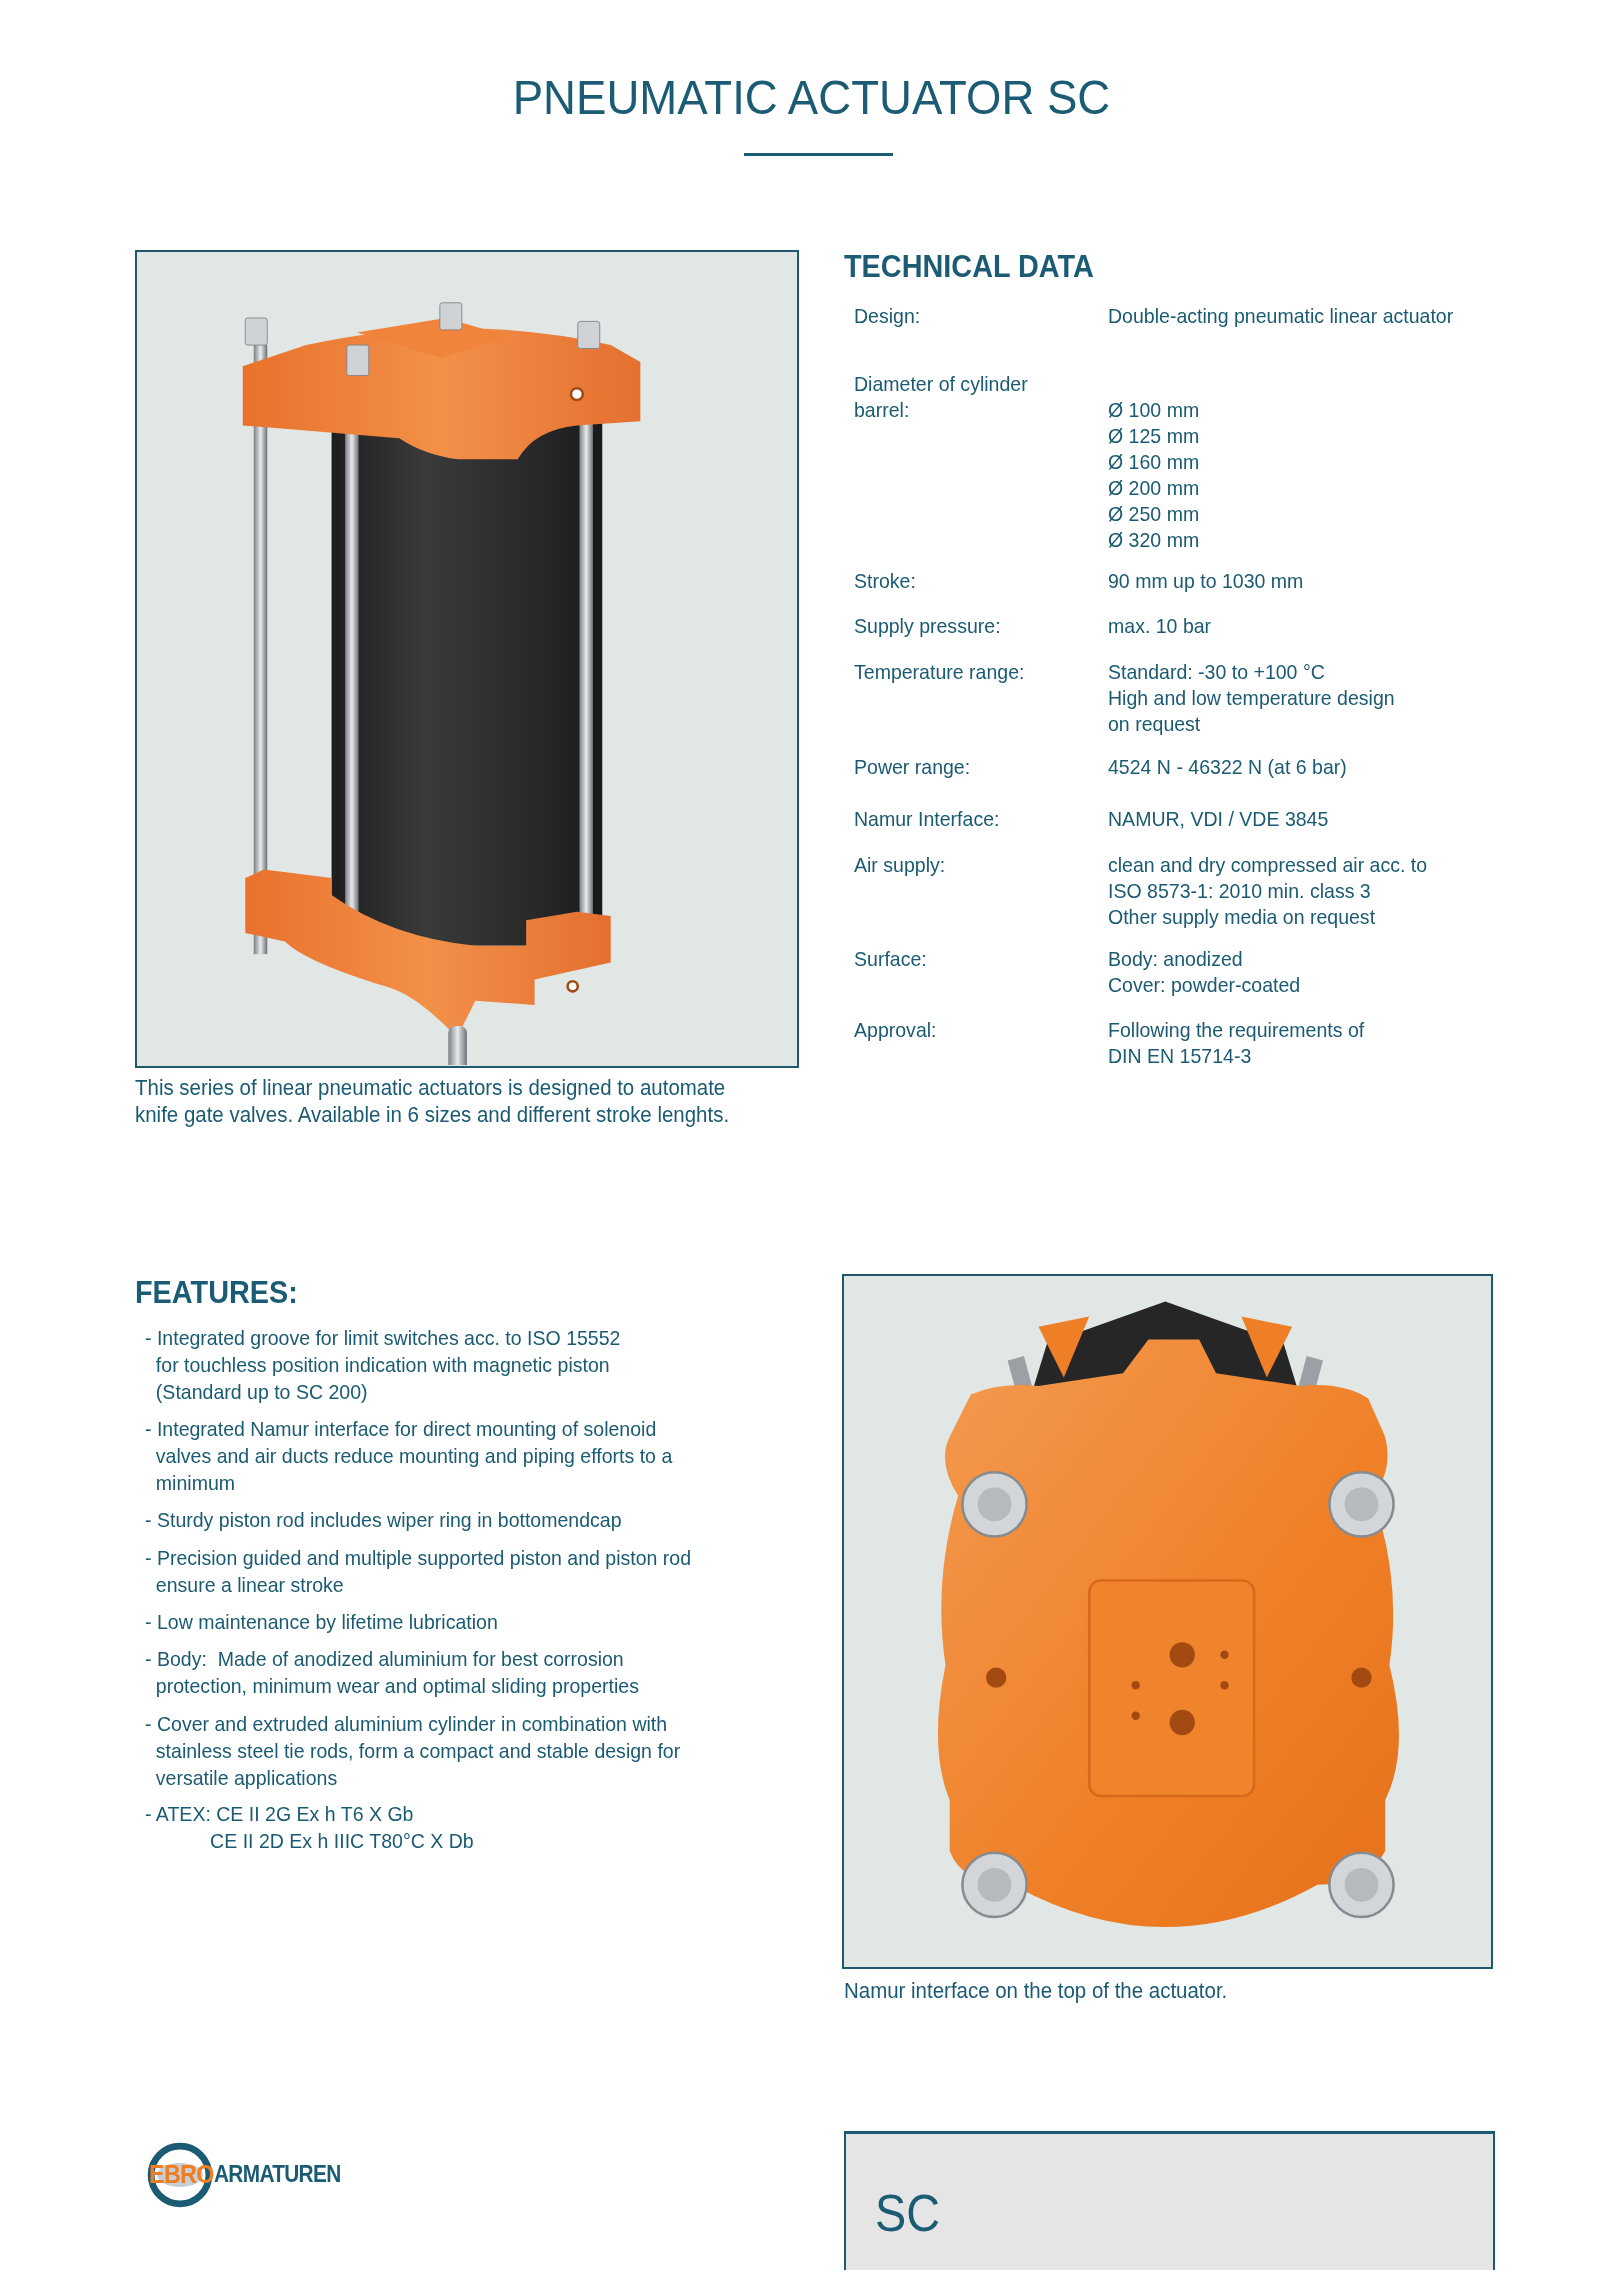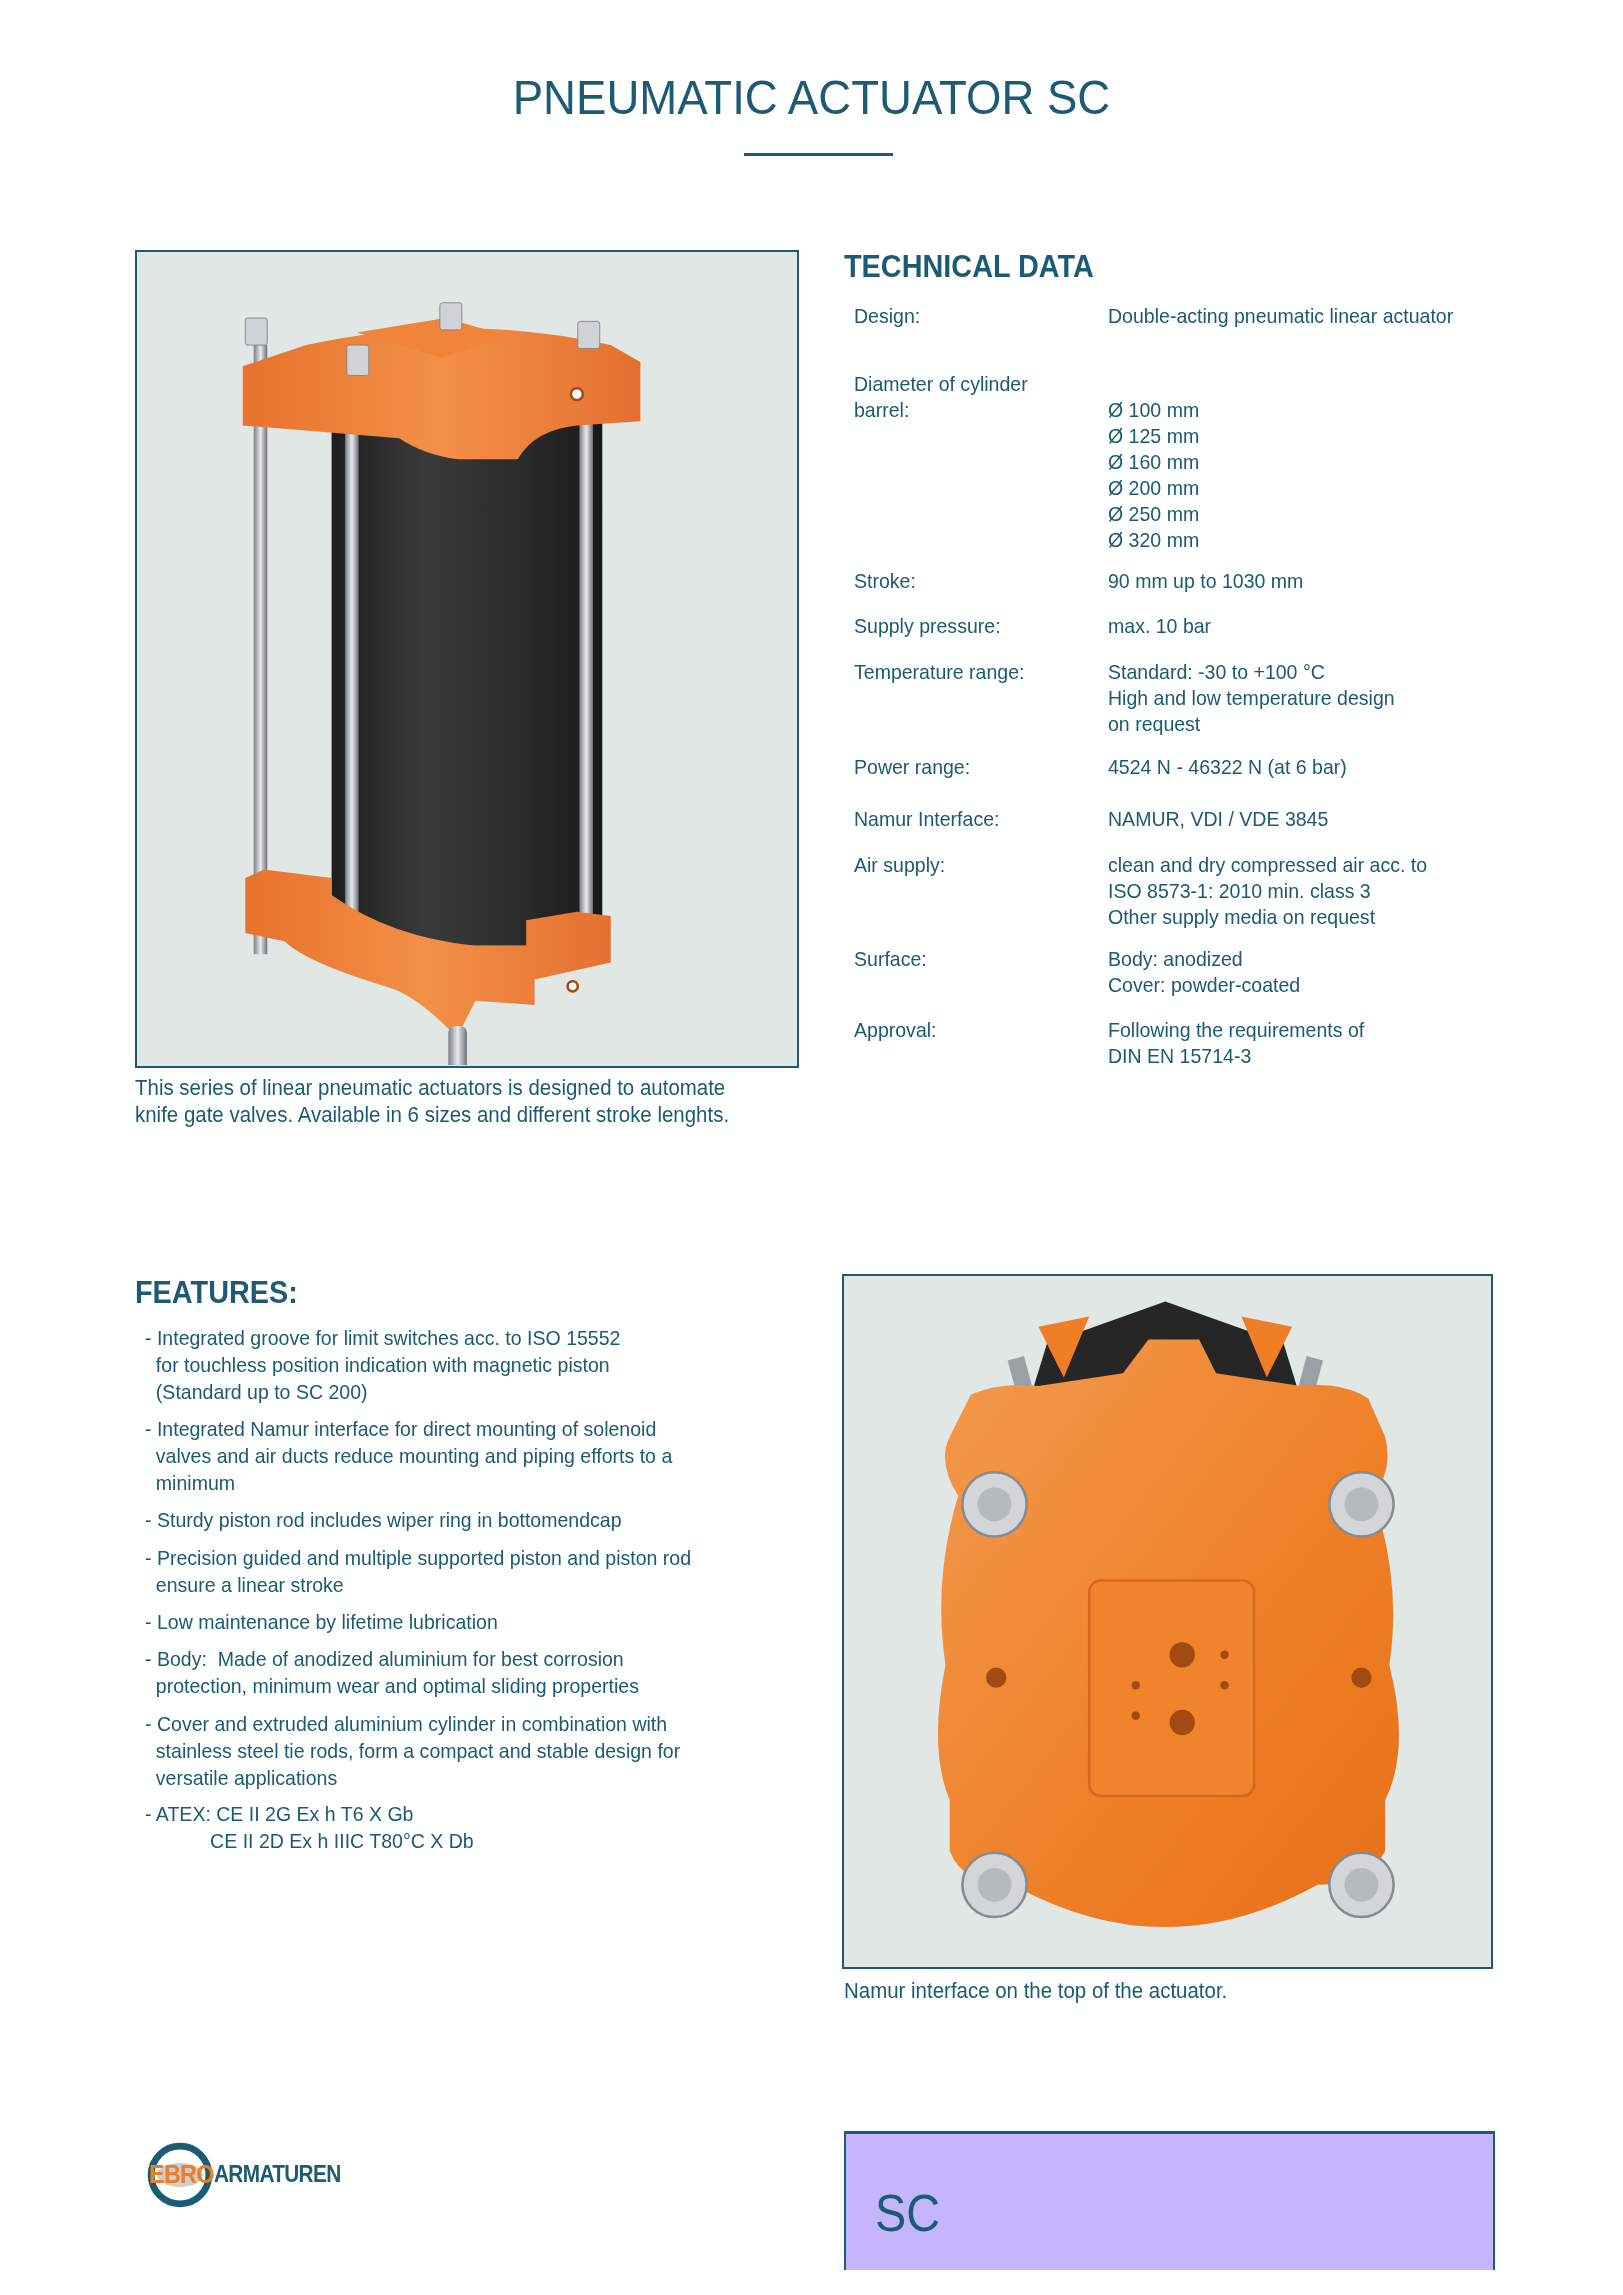--- a/index.html
+++ b/index.html
@@ -29,21 +29,21 @@
   .tech-value { position: absolute; left: 254px; top: 0; white-space: pre-line; transform: scaleX(0.93); transform-origin: left top; width: 440px; }
 
   .features { position: absolute; left: 145px; top: 1324px; width: 643px; font-size: 21px; line-height: 27px; color: #1a5a72; }
   .feature { position: absolute; left: 0; white-space: pre; transform: scaleX(0.93); transform-origin: left top; }
 
   .logo { left: 146px; top: 2141px; width: 211px; height: 68px; text-align: right; }
 
   .footer-box {
     position: absolute; left: 844px; top: 2131px; width: 651px; height: 139px;
     border-top: 3.4px solid #1b5b74; border-left: 2.5px solid #1b5b74; border-right: 2.5px solid #1b5b74;
-    box-sizing: border-box; background: #c4b5fd;
+    box-sizing: border-box; background: #e5e5e5;
   }
   .footer-code { position: absolute; left: 29px; top: 49px; font-size: 52px; color: #1b5b74; transform: scaleX(0.9); transform-origin: left top; }
   .footer-num-bg { position: absolute; left: 380px; top: 3.4px; right: 0; bottom: 0; background: #d6dae2; }
   .footer-num { position: absolute; left: 24px; top: 17px; font-size: 90px; font-weight: bold; color: #ffffff; transform: scaleX(0.9); transform-origin: left top; }
 </style>
 </head>
 <body>
 
 <div class="abs title">PNEUMATIC ACTUATOR SC</div>
 <div class="abs title-rule"></div>

